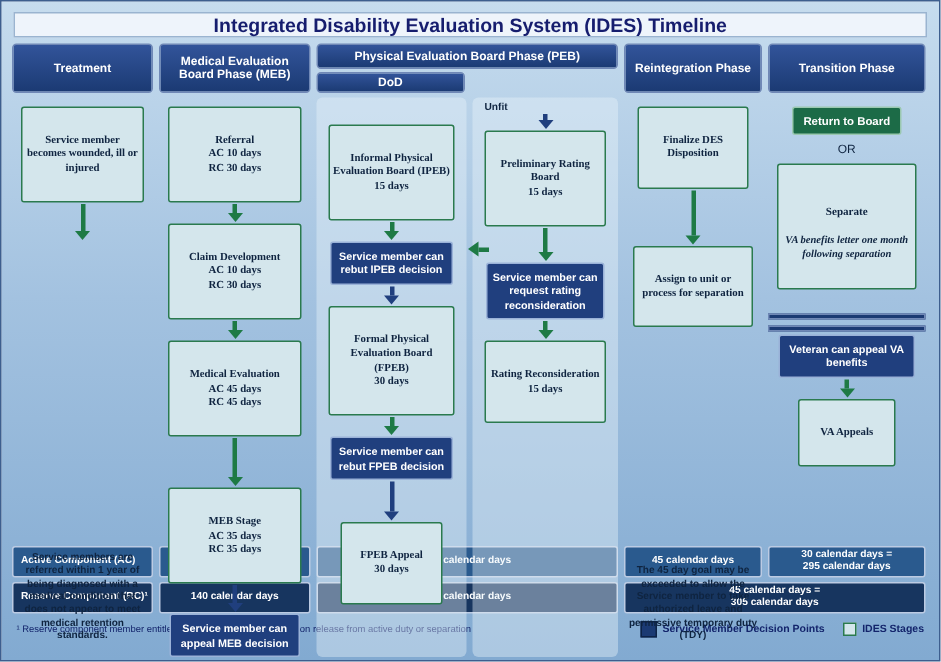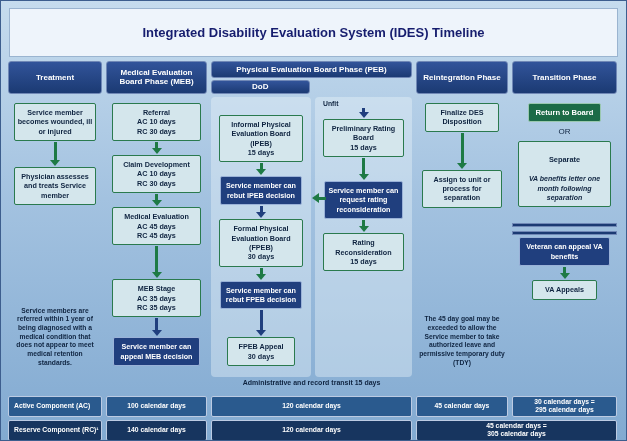--- a/index.html
+++ b/index.html
@@ -1,37 +1,37 @@
 <!DOCTYPE html>
 <html><head>
 <meta charset="utf-8">
 <style>
   html,body{margin:0;padding:0;}
   body{width:627px;height:441px;font-family:"Liberation Sans",sans-serif;}
   .canvas{position:relative;width:627px;height:441px;box-sizing:border-box;
     background:linear-gradient(180deg,#c6dcee 0%,#a3c2e0 45%,#82aad1 100%);
     border:1px solid #3d5e8e;overflow:hidden;}
   .title-bar{margin:7px 8px 4px;background:#eef4fb;border:1px solid #9ab4d0;
-    text-align:center;padding:16px 2px;font-size:13px;font-weight:bold;color:#161d6e;}
+    text-align:center;padding:0 2px;font-size:13px;font-weight:bold;color:#161d6e;}
   .cols{display:grid;grid-template-columns:94px 101px 100px 97px 92px 105px;column-gap:4px;padding:0 7px;}
   
   .hdr-band{height:32px;}
   .hdr{background:linear-gradient(#32549a,#1b3a73);border:1px solid #7088b6;border-radius:3px;
     color:#fff;font-weight:bold;font-size:8px;display:flex;align-items:center;justify-content:center;
     text-align:center;padding:1px 2px;line-height:1.2;}
   .peb-wrap{grid-column:3/5;display:flex;flex-direction:column;gap:2px;}
   .peb-title{height:13px;}
   .peb-subs{display:grid;grid-template-columns:1fr 1fr;gap:4px;flex:1;}
   
   .flow{height:296px;margin-top:4px;align-items:stretch;}
   .col{display:flex;flex-direction:column;align-items:center;position:relative;}
   .panel{background:rgba(235,245,250,0.4);border-radius:4px;padding:3px 2px;}
   .stage{background:#d4e6ec;border:1.5px solid #2a7a4e;border-radius:2px;color:#0f2440;
-    font-size:7.2px;font-weight:bold;text-align:center;padding:4px 2px;line-height:1.3;
-    white-space:pre-line;width:88%;box-sizing:border-box;}
+    font-size:7.2px;font-weight:bold;text-align:center;padding:17px 2px;line-height:1.3;
+    white-space:pre-line;width:88%;box-sizing:border-box;font-family:Liberation Serif, serif;}
   .decision{background:#203f7e;border:1px solid #9ab2d8;border-radius:2px;color:#fff;
     font-size:7.2px;font-weight:bold;text-align:center;padding:4px 3px;line-height:1.3;
     width:86%;box-sizing:border-box;}
   .note{font-size:6.7px;font-weight:bold;color:#0f2440;text-align:center;line-height:1.3;
     padding:1px 2px;width:94%;}
   .arrow{display:flex;flex-direction:column;align-items:center;margin:1px 0;}
   .arrow .stem{width:3px;height:var(--stem,6px);background:currentColor;}
   .arrow .head{width:0;height:0;border-left:5px solid transparent;border-right:5px solid transparent;
     border-top:6px solid currentColor;}
   .green{color:#1e7a45;} .navy{color:#203f7e;}
@@ -86,21 +86,20 @@
   </div>
 
   <div class="cols flow">
 
     <div class="col">
       <div class="stage" style="margin-top:6px">Service member becomes wounded, ill or injured</div>
       <div class="arrow green" style="--stem:18px">
           <i class="stem"></i>
           <i class="head"></i>
         </div>
-      <div class="stage">Physician assesses and treats Service member</div>
       <div class="note mt-auto">Service members are referred within 1 year of being diagnosed with a medical condition that does not appear to meet medical retention standards.</div>
     </div>
 
     <div class="col">
       <div class="stage" style="margin-top:6px">Referral
 AC   10 days
 RC   30 days</div>
       <div class="arrow green">
           <i class="stem"></i>
           <i class="head"></i>

